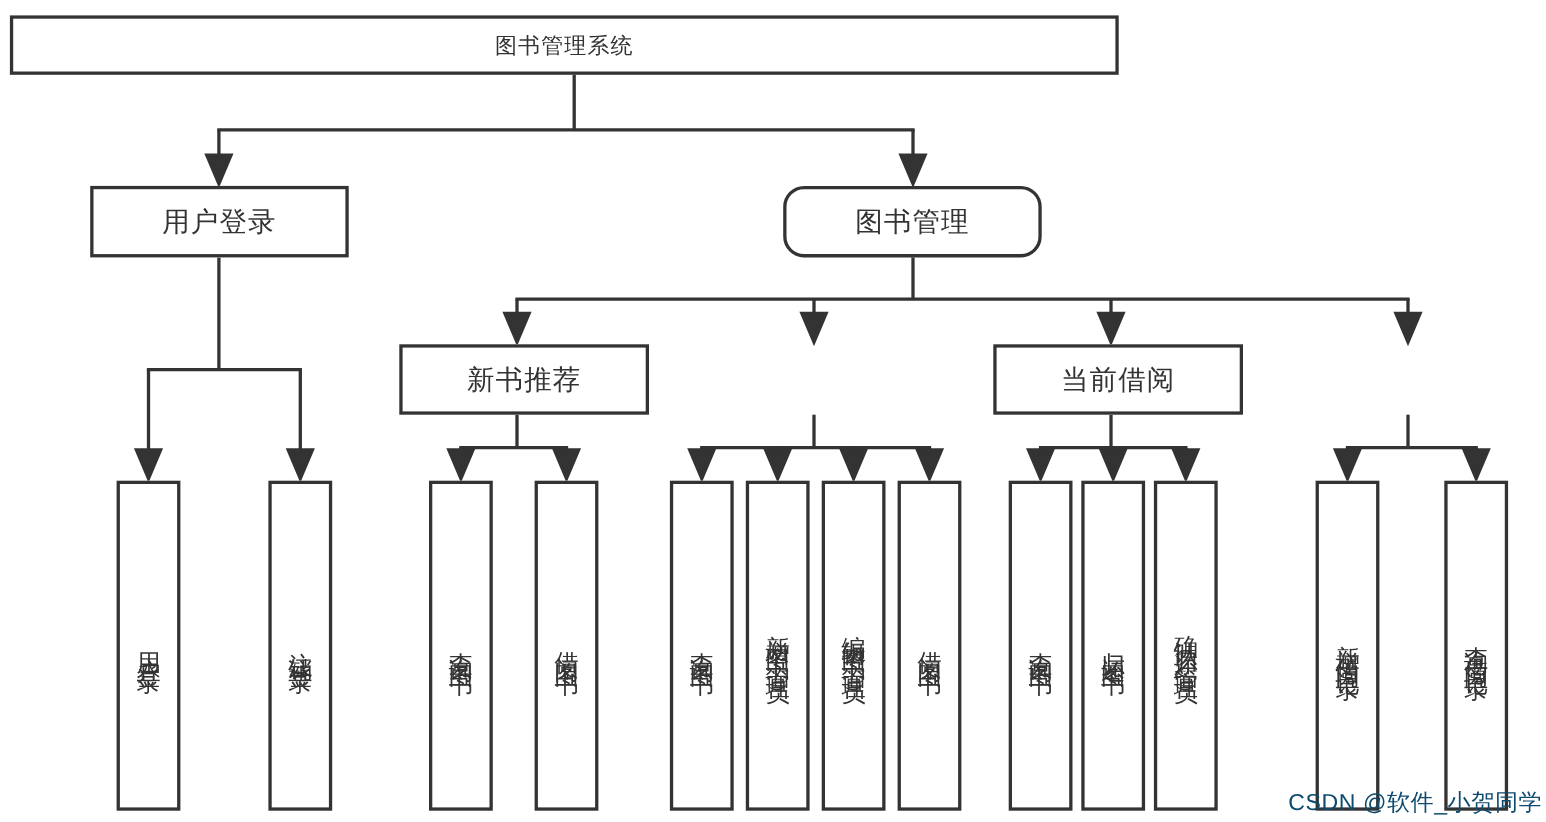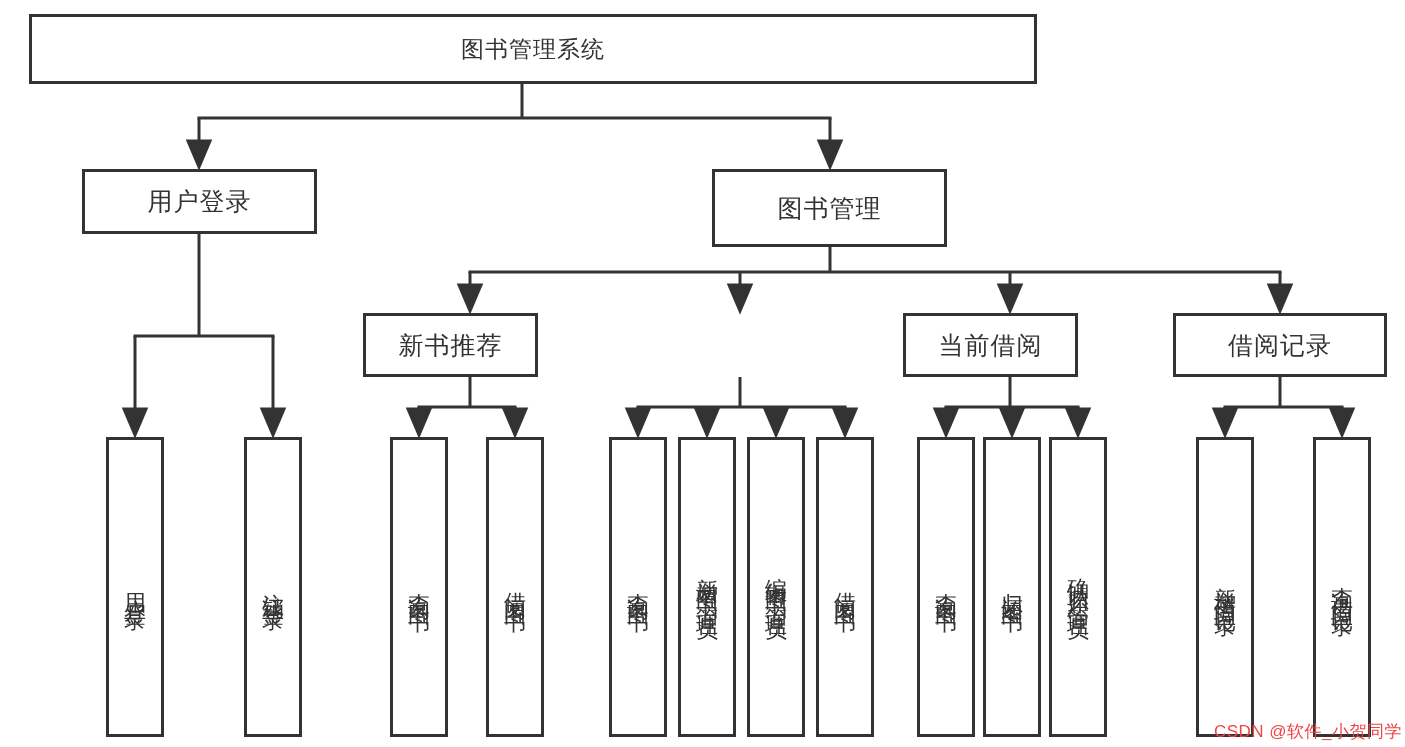--- a/index.html
+++ b/index.html
@@ -21,24 +21,24 @@
     box-sizing: border-box;
     background: #ffffff;
     border: 3px solid #333333;
     color: #333333;
     display: flex;
     align-items: center;
     justify-content: center;
     text-align: center;
   }
   .box.h { font-size: 25px; letter-spacing: 1px; }
-  .box.root   { left: 29px;   top: 14px;  width: 1008px; height: 70px; font-size: 23px; }
+  .box.root   { left: 9px;   top: 14px;  width: 1008px; height: 54px; font-size: 20px; }
   .box.lvl2-a { left: 82px;   top: 169px; width: 235px;  height: 65px; }
-  .box.lvl2-b { left: 712px;  top: 169px; width: 235px;  height: 78px; }
-  .box.lvl3   { top: 313px; width: 175px; height: 64px; }
+  .box.lvl2-b { left: 712px;  top: 169px; width: 235px;  height: 65px; border-radius: 19px; }
+  .box.lvl3   { top: 313px; width: 227px; height: 64px; }
   .box.lvl3-a { left: 363px; }
   .box.lvl3-b { left: 633px; }
   .box.lvl3-c { left: 903px; align-items: center; }
   .box.lvl3-d { left: 1173px; width: 214px; }
   .box.leaf {
     top: 437px;
     width: 58px;
     height: 300px;
     font-size: 22px;
   }
@@ -59,22 +59,22 @@
   .l8  { left: 816px; }
   .l9  { left: 917px; }
   .l10 { left: 983px; }
   .l11 { left: 1049px; }
   .l12 { left: 1196px; }
   .l13 { left: 1313px; }
   .watermark {
     position: absolute;
     right: 3px;
     bottom: 4px;
-    font-size: 17px;
-    color: #ef4444;
+    font-size: 21px;
+    color: #0c4a6e;
     letter-spacing: 0.5px;
     z-index: 5;
   }
 </style>
 </head>
 <body>
 
 <div class="canvas">
 
   <svg class="wires" width="1405" height="747" viewBox="0 0 1405 747" stroke="#333333" stroke-width="3" fill="#333333">
@@ -149,23 +149,20 @@
   <div class="box lvl2-b h">
     <span>图书管理</span>
   </div>
 
   <div class="box lvl3 lvl3-a h">
     <span>新书推荐</span>
   </div>
   <div class="box lvl3 lvl3-c h">
     <span>当前借阅</span>
   </div>
-  <div class="box lvl3 lvl3-d h">
-    <span>借阅记录</span>
-  </div>
 
   <div class="box leaf l1">
     <span class="vtxt">用户登录</span>
   </div>
   <div class="box leaf l2">
     <span class="vtxt">注销登录</span>
   </div>
   <div class="box leaf l3">
     <span class="vtxt">查询图书</span>
   </div>

